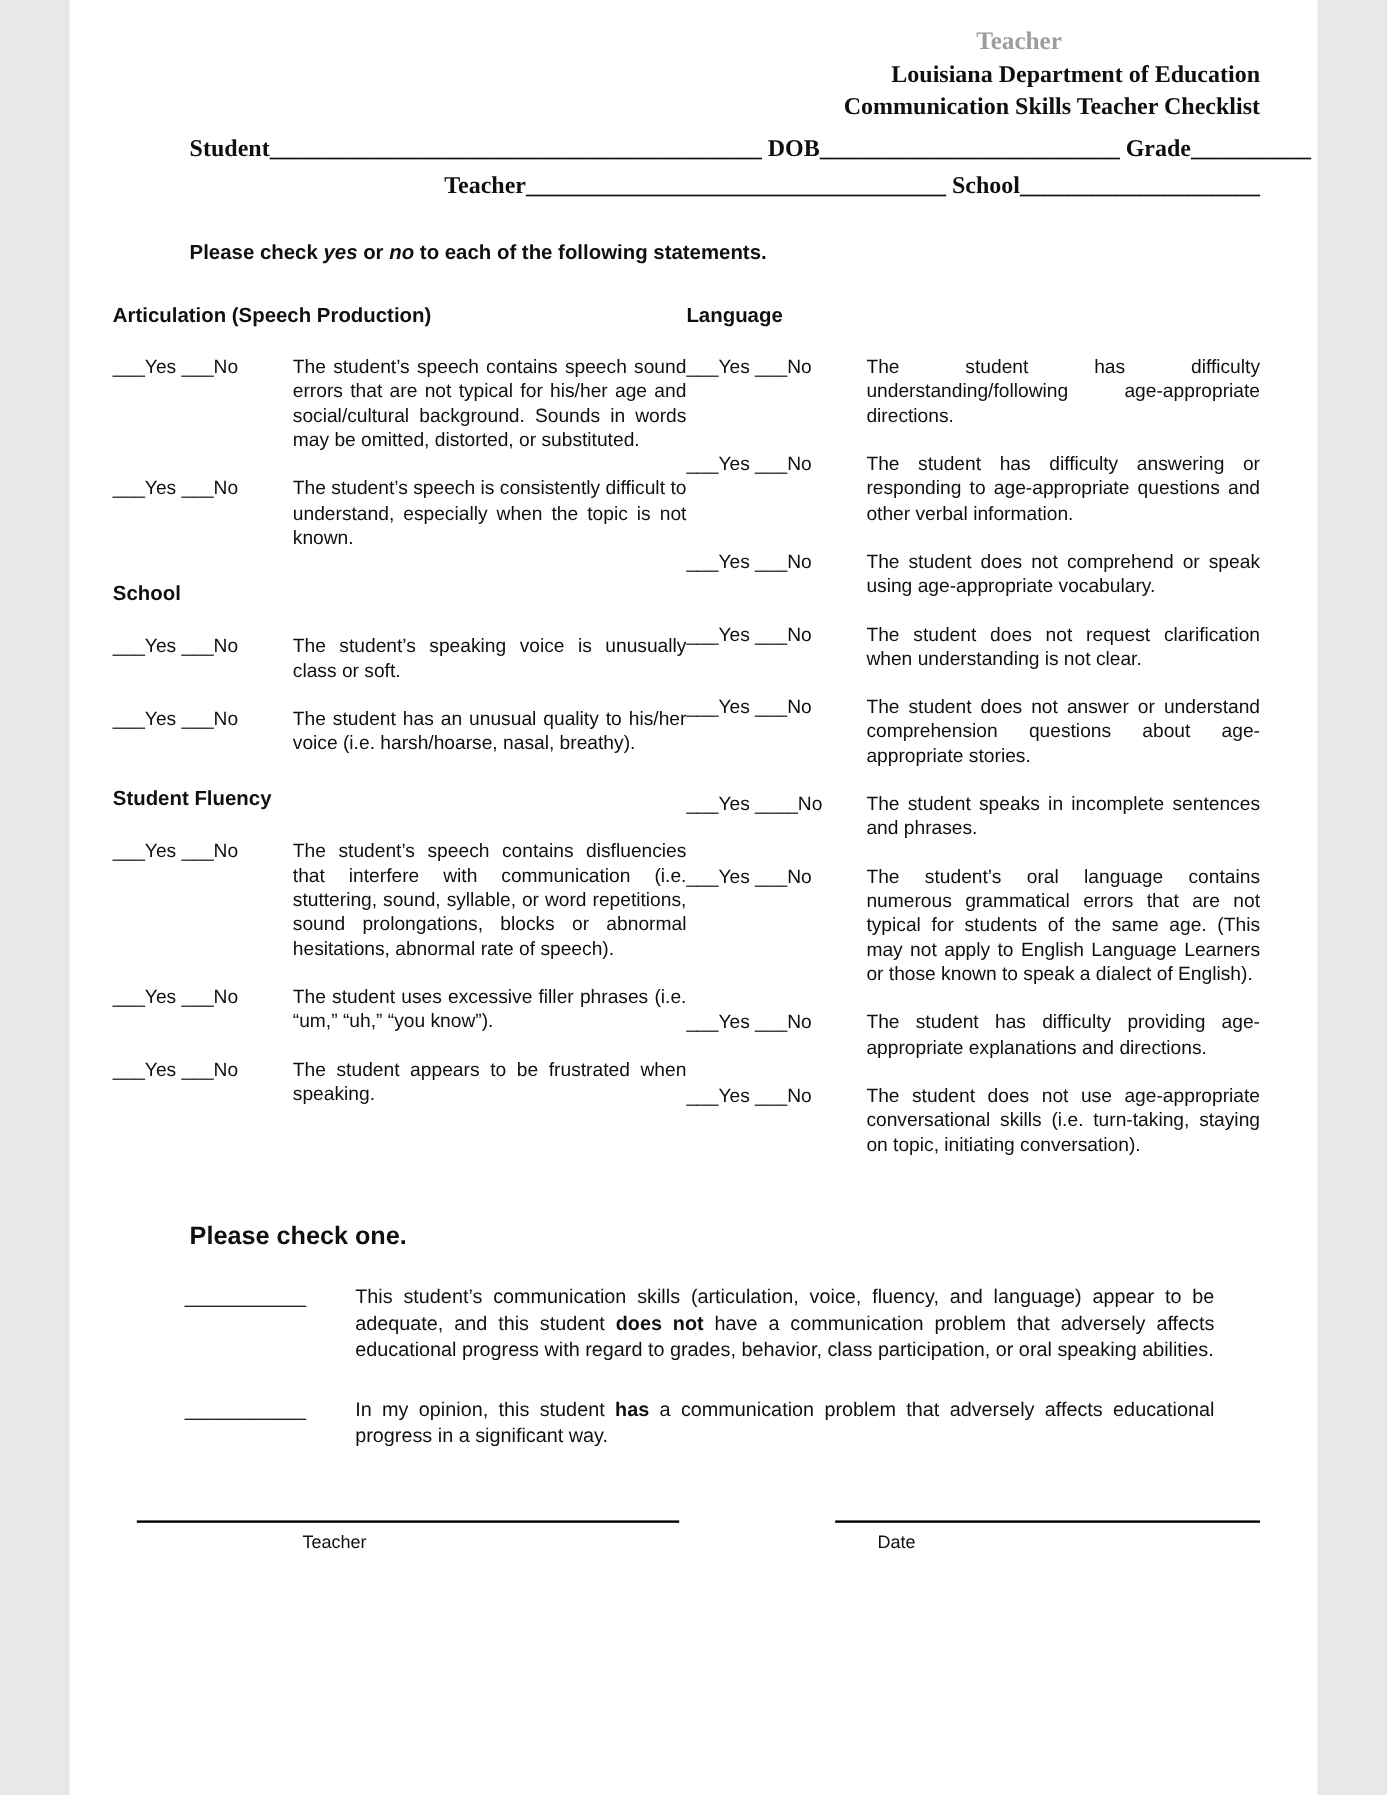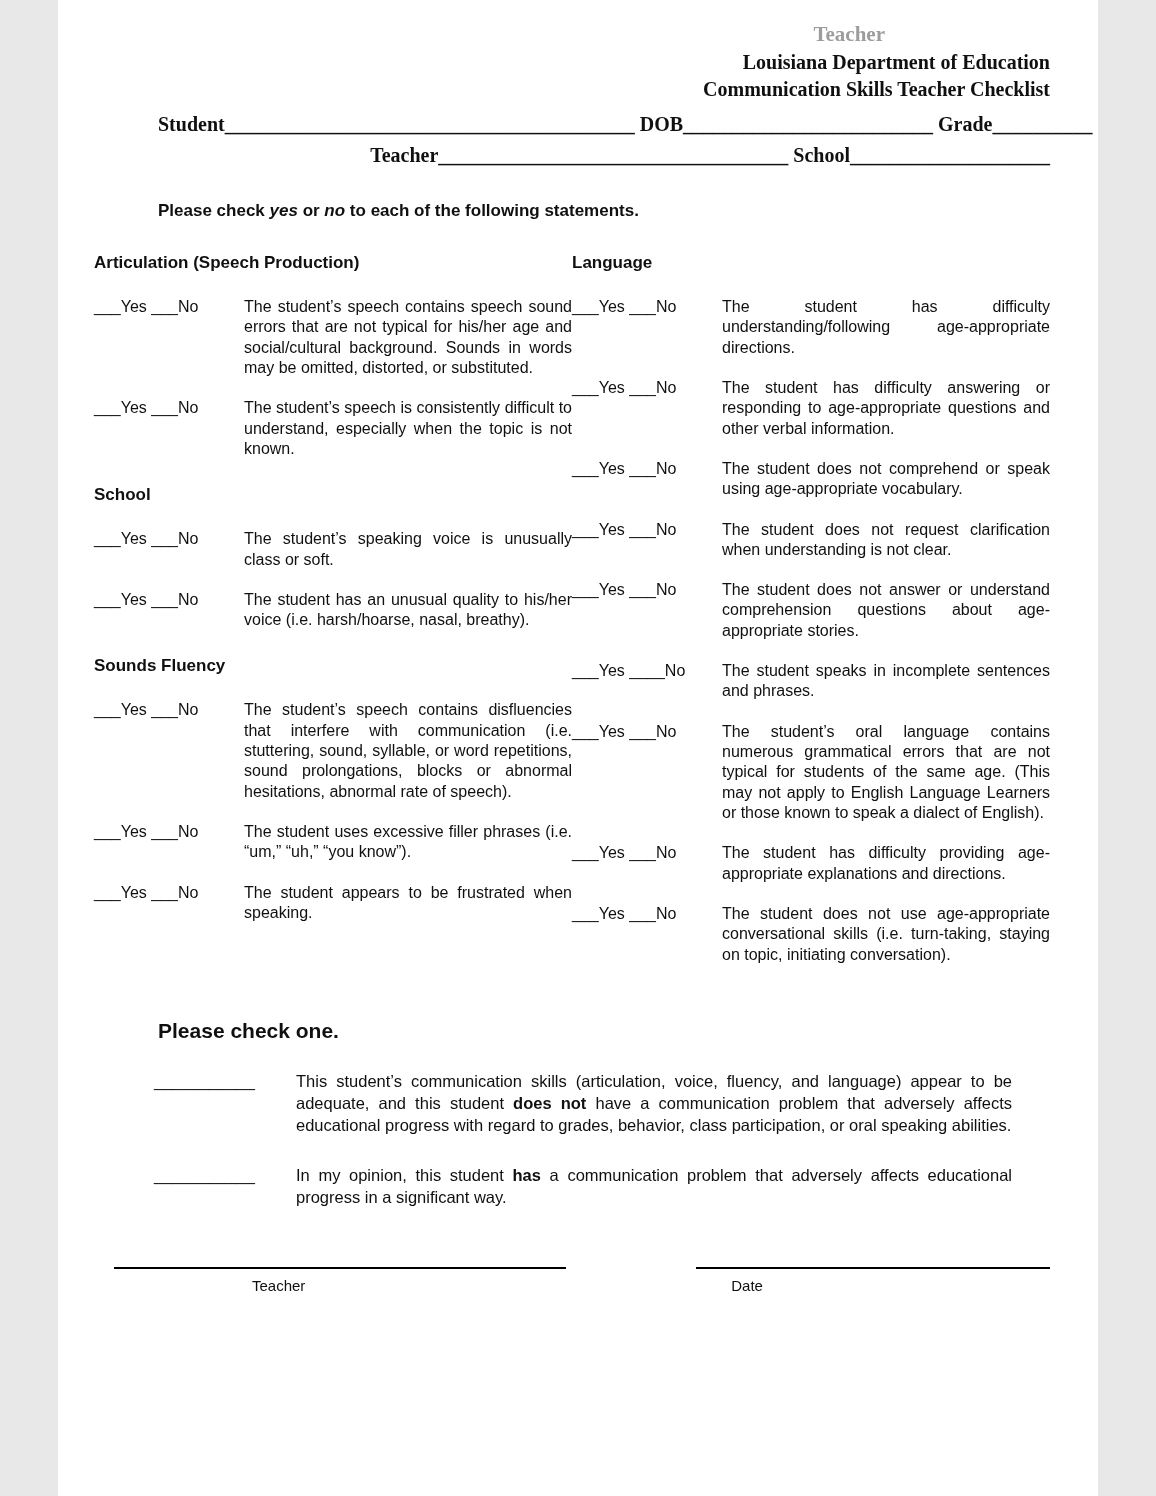--- a/index.html
+++ b/index.html
@@ -100,21 +100,21 @@
       <div class="item">
         <span class="yn"><span>___</span><span>Yes</span> <span>___</span><span>No</span></span>
         <span class="stmt">The student’s speaking voice is unusually class or soft.</span>
       </div>
 
       <div class="item">
         <span class="yn"><span>___</span><span>Yes</span> <span>___</span><span>No</span></span>
         <span class="stmt">The student has an unusual quality to his/her voice (i.e. harsh/hoarse, nasal, breathy).</span>
       </div>
 
-      <div class="sec-h">Sounds Fluency</div>
+      <div class="sec-h">Student Fluency</div>
 
       <div class="item">
         <span class="yn"><span>___</span><span>Yes</span> <span>___</span><span>No</span></span>
         <span class="stmt">The student’s speech contains disfluencies that interfere with communication (i.e. stuttering, sound, syllable, or word repetitions, sound prolongations, blocks or abnormal hesitations, abnormal rate of speech).</span>
       </div>
 
       <div class="item">
         <span class="yn"><span>___</span><span>Yes</span> <span>___</span><span>No</span></span>
         <span class="stmt">The student uses excessive filler phrases (i.e. “um,” “uh,” “you know”).</span>
       </div>

